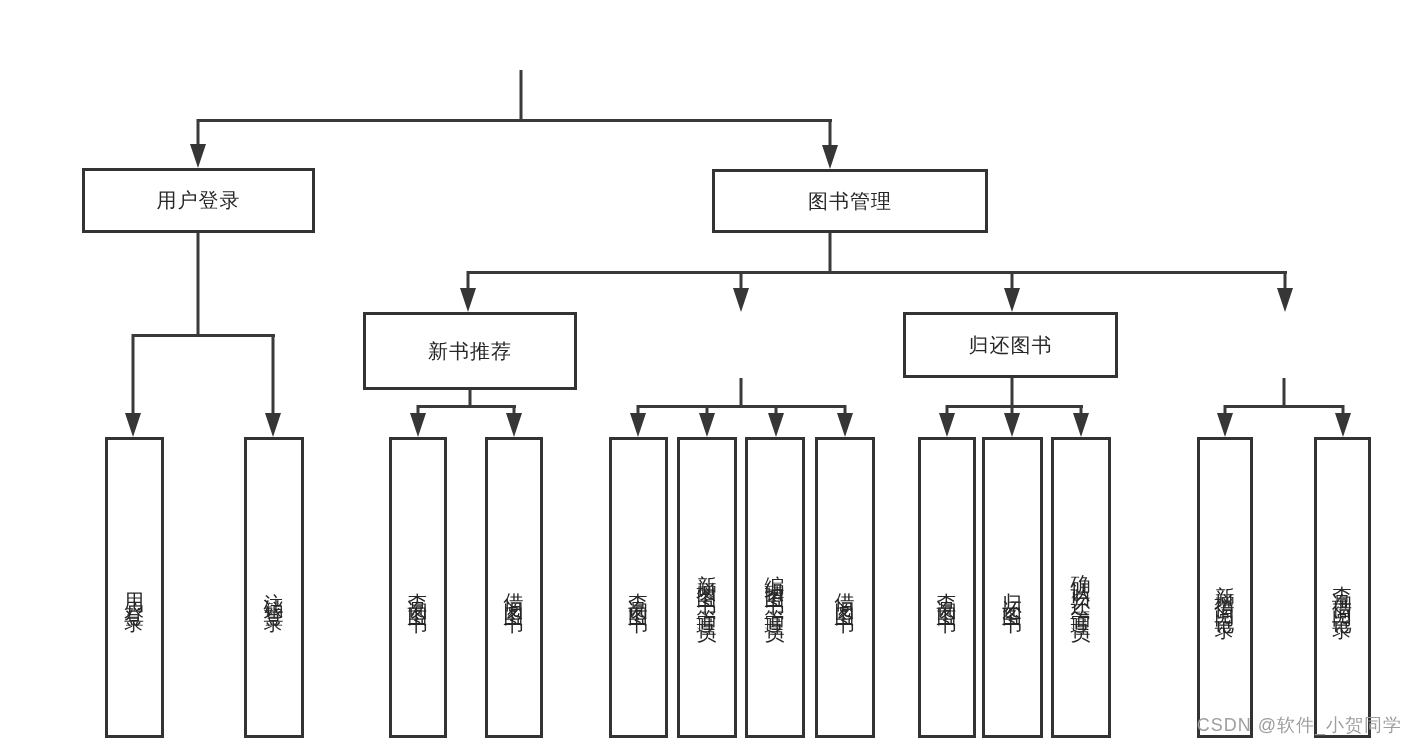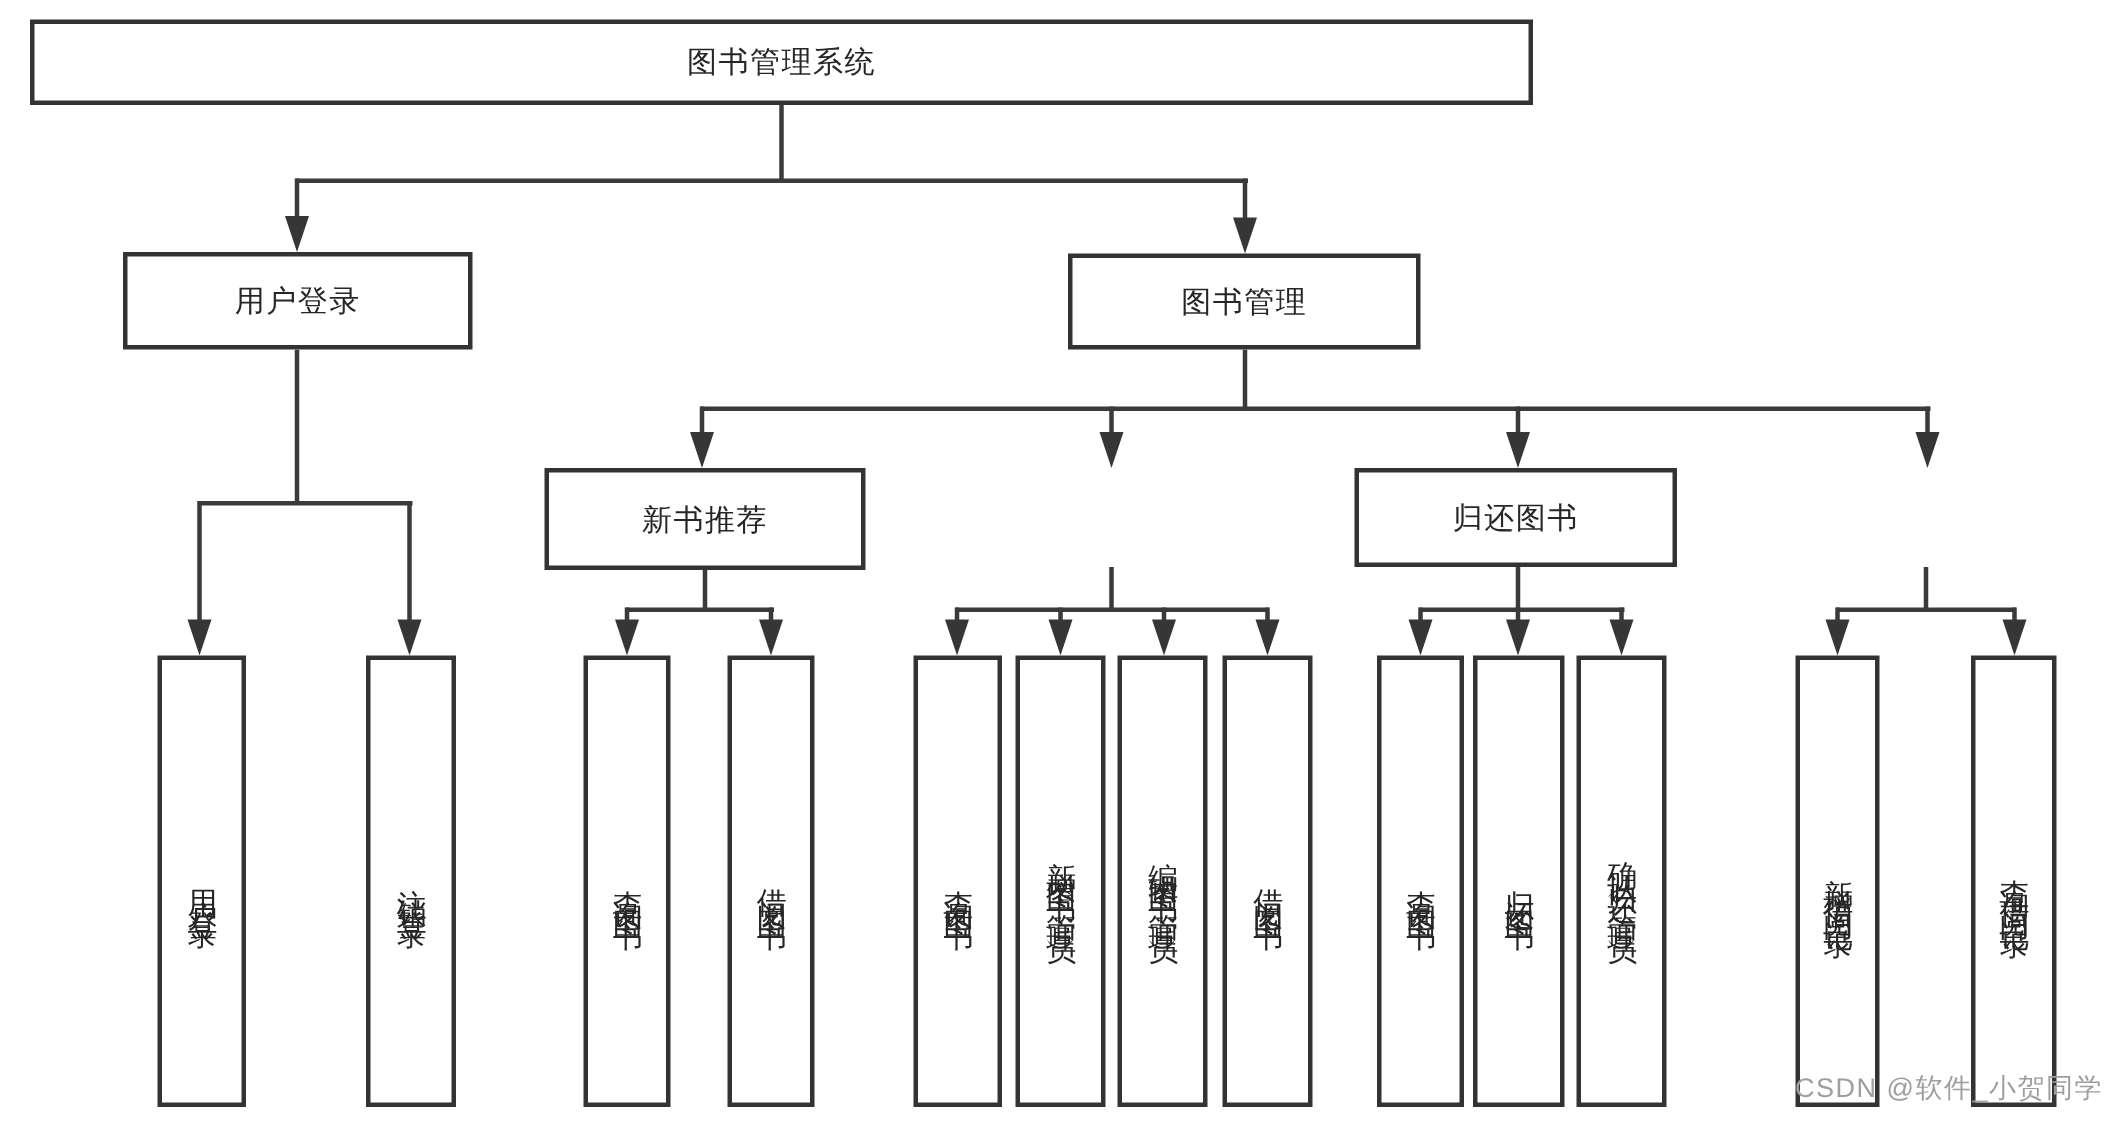--- a/index.html
+++ b/index.html
@@ -114,33 +114,30 @@
   <div class="vline" style="left:1081px;top:405px;height:10px;"></div>
   <div class="arr" style="left:1081px;top:413px;"></div>
 
   <div class="vline" style="left:1284px;top:378px;height:29px;"></div>
   <div class="hline" style="left:1224px;top:405px;width:120px;"></div>
   <div class="vline" style="left:1225px;top:405px;height:10px;"></div>
   <div class="arr" style="left:1225px;top:413px;"></div>
   <div class="vline" style="left:1343px;top:405px;height:10px;"></div>
   <div class="arr" style="left:1343px;top:413px;"></div>
 
-  <div class="box" style="left:20px;top:13px;width:1002px;height:57px;">
-    <span>图书管理系统</span>
-  </div>
 
   <div class="box" style="left:82px;top:168px;width:233px;height:65px;">
     <span>用户登录</span>
   </div>
 
-  <div class="box" style="left:712px;top:169px;width:235px;height:64px;">
+  <div class="box" style="left:712px;top:169px;width:276px;height:64px;">
     <span>图书管理</span>
   </div>
 
-  <div class="box" style="left:363px;top:312px;width:214px;height:68px;">
+  <div class="box" style="left:363px;top:312px;width:214px;height:78px;">
     <span>新书推荐</span>
   </div>
 
 
   <div class="box" style="left:903px;top:312px;width:215px;height:66px;">
     <span>归还图书</span>
   </div>
 
 
   <div class="box vbox" style="left:105px;top:437px;width:59px;height:301px;">用户登录</div>

